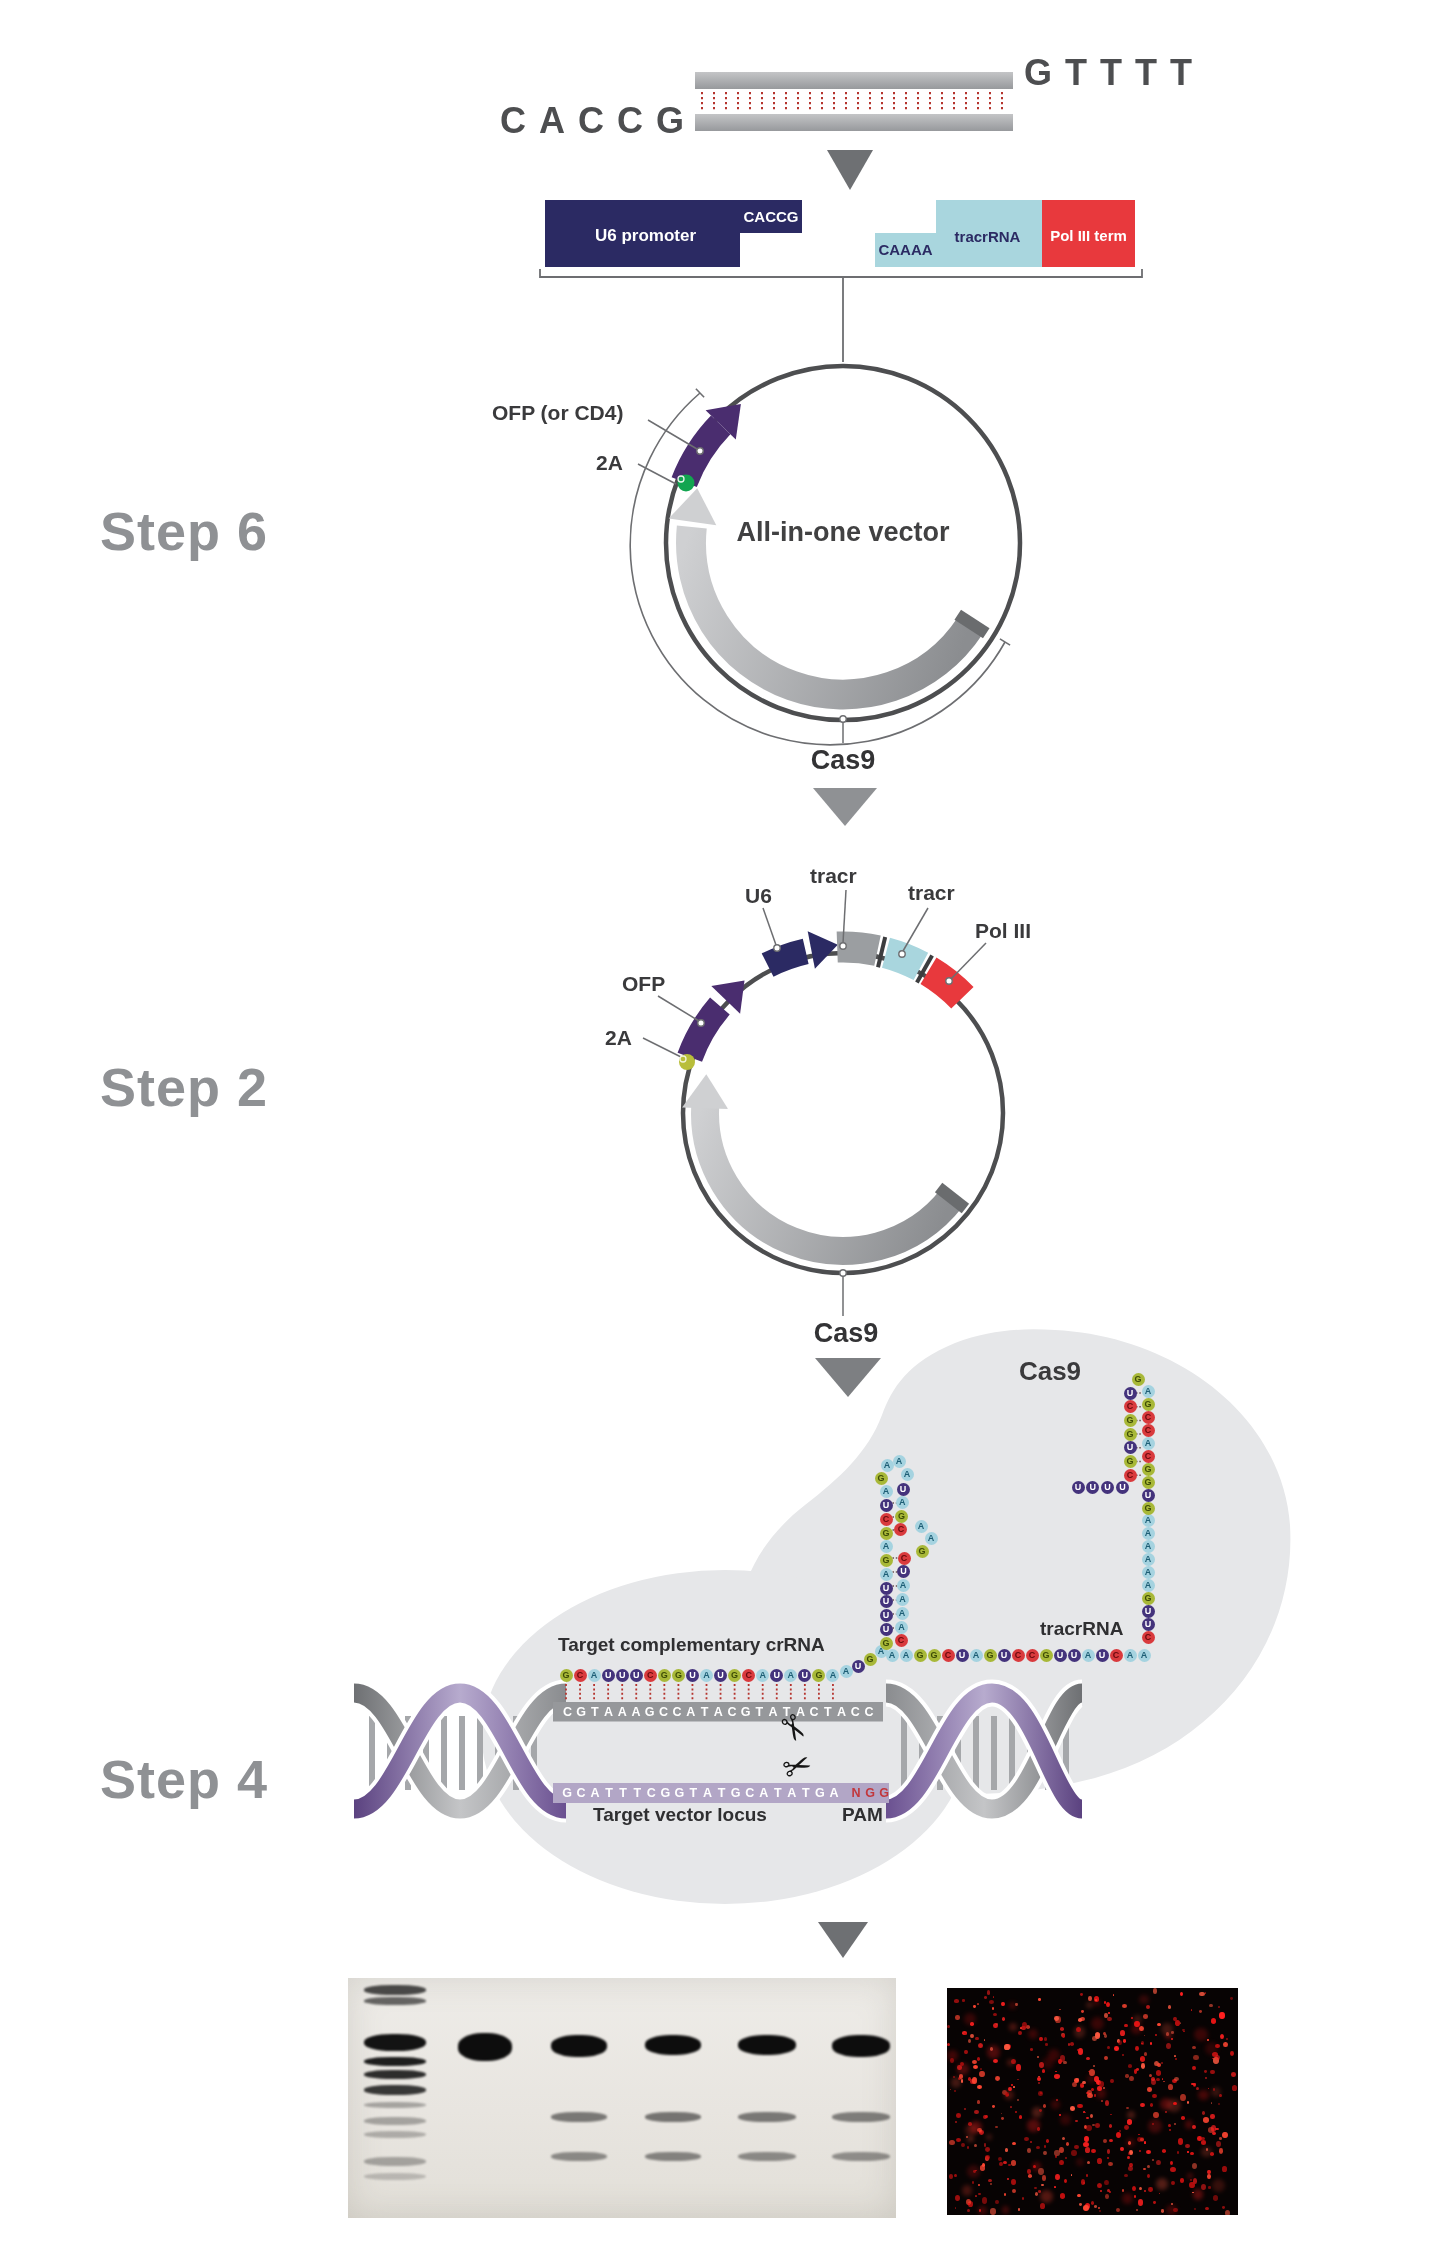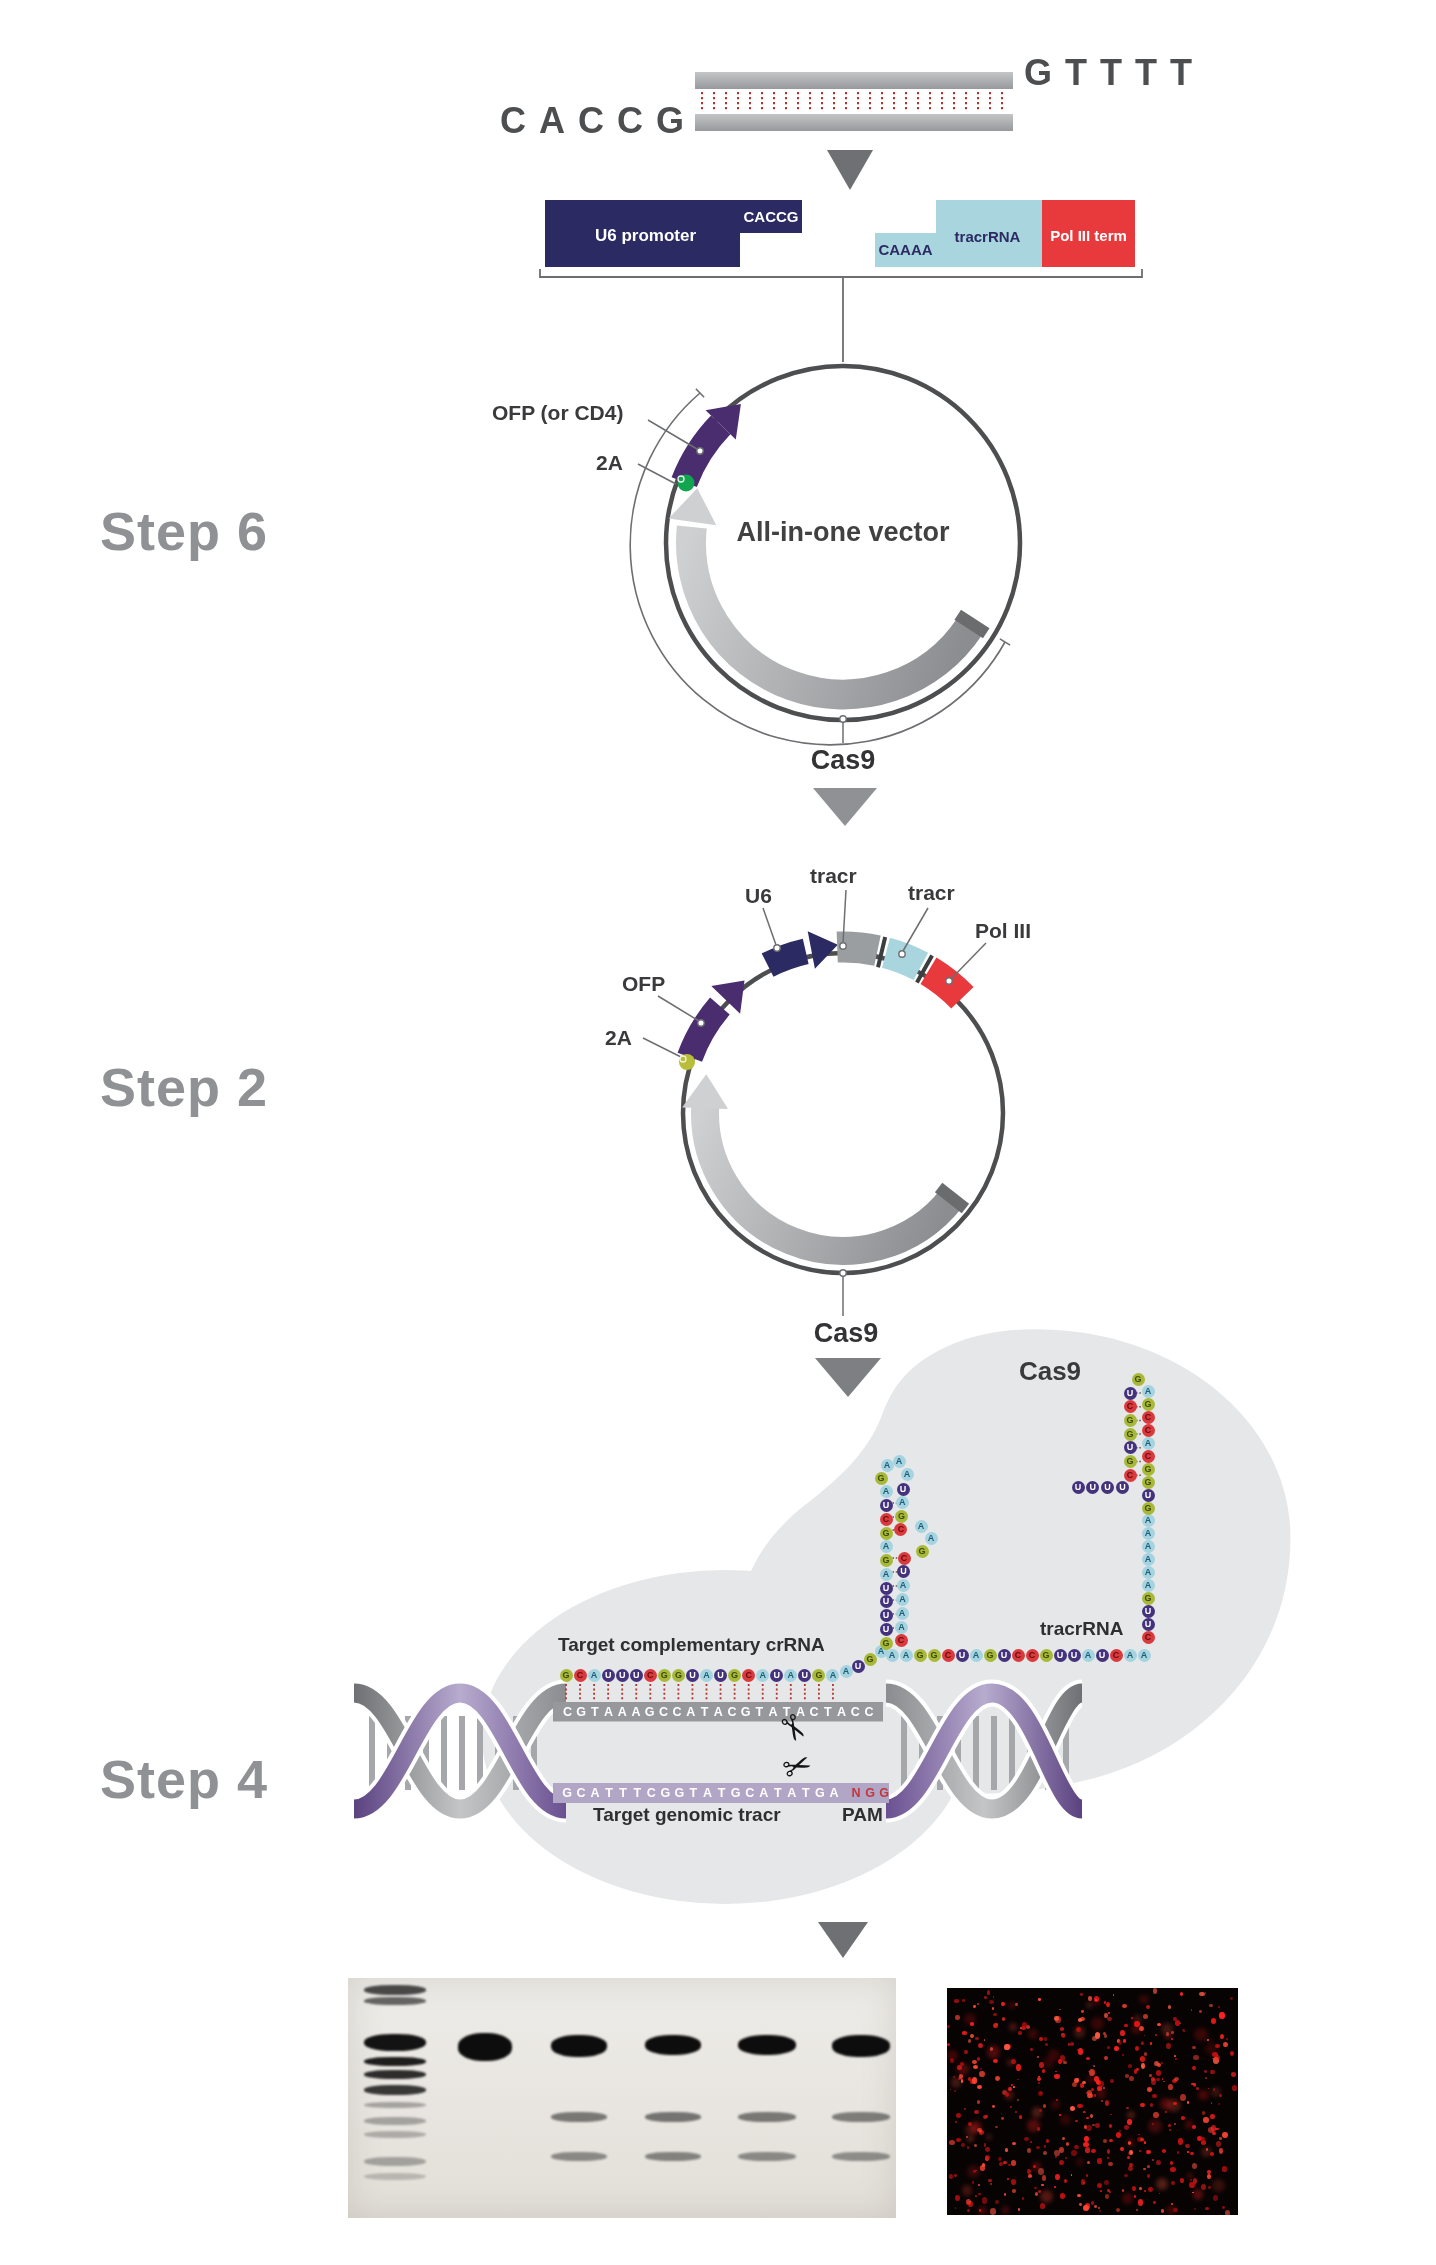--- a/index.html
+++ b/index.html
@@ -270,21 +270,21 @@
 <span class="lbl veclbl" style="left:810px;top:864px">tracr</span>
 <span class="lbl veclbl" style="left:908px;top:881px">tracr</span>
 <span class="lbl veclbl" style="left:975px;top:919px">Pol III</span>
 <span class="lbl veclbl" style="left:622px;top:972px">OFP</span>
 <span class="lbl veclbl" style="left:605px;top:1026px">2A</span>
 <span class="lbl biglbl" style="left:796px;top:1318px;width:100px;color:#333335">Cas9</span>
 
 <span class="lbl biglbl" style="left:1000px;top:1356px;width:100px;font-size:26px;color:#3a3a3c">Cas9</span>
 <span class="lbl s3lbl" style="left:558px;top:1634px">Target complementary crRNA</span>
 <span class="lbl s3lbl" style="left:1040px;top:1618px">tracrRNA</span>
-<span class="lbl s3lbl" style="left:593px;top:1804px">Target genomic tracr</span>
+<span class="lbl s3lbl" style="left:593px;top:1804px">Target vector locus</span>
 <span class="lbl s3lbl" style="left:842px;top:1804px">PAM</span>
 
 <span class="scissors" style="left:779px;top:1708px;transform:rotate(60deg)">✂</span>
 <span class="scissors" style="left:783px;top:1746px;transform:rotate(-20deg)">✂</span>
 
 <div id="rna">
       <span class="nt" style="left: 559.5px; top: 1668.5px; background: rgb(168, 184, 56); color: rgb(60, 74, 5);">G</span>
       <span class="nt" style="left: 573.55px; top: 1668.5px; background: rgb(217, 58, 61); color: rgb(103, 9, 13);">C</span>
       <span class="nt" style="left: 587.6px; top: 1668.5px; background: rgb(165, 211, 224); color: rgb(29, 94, 117);">A</span>
       <span class="nt" style="left: 601.65px; top: 1668.5px; background: rgb(68, 51, 124); color: rgb(255, 255, 255);">U</span>

